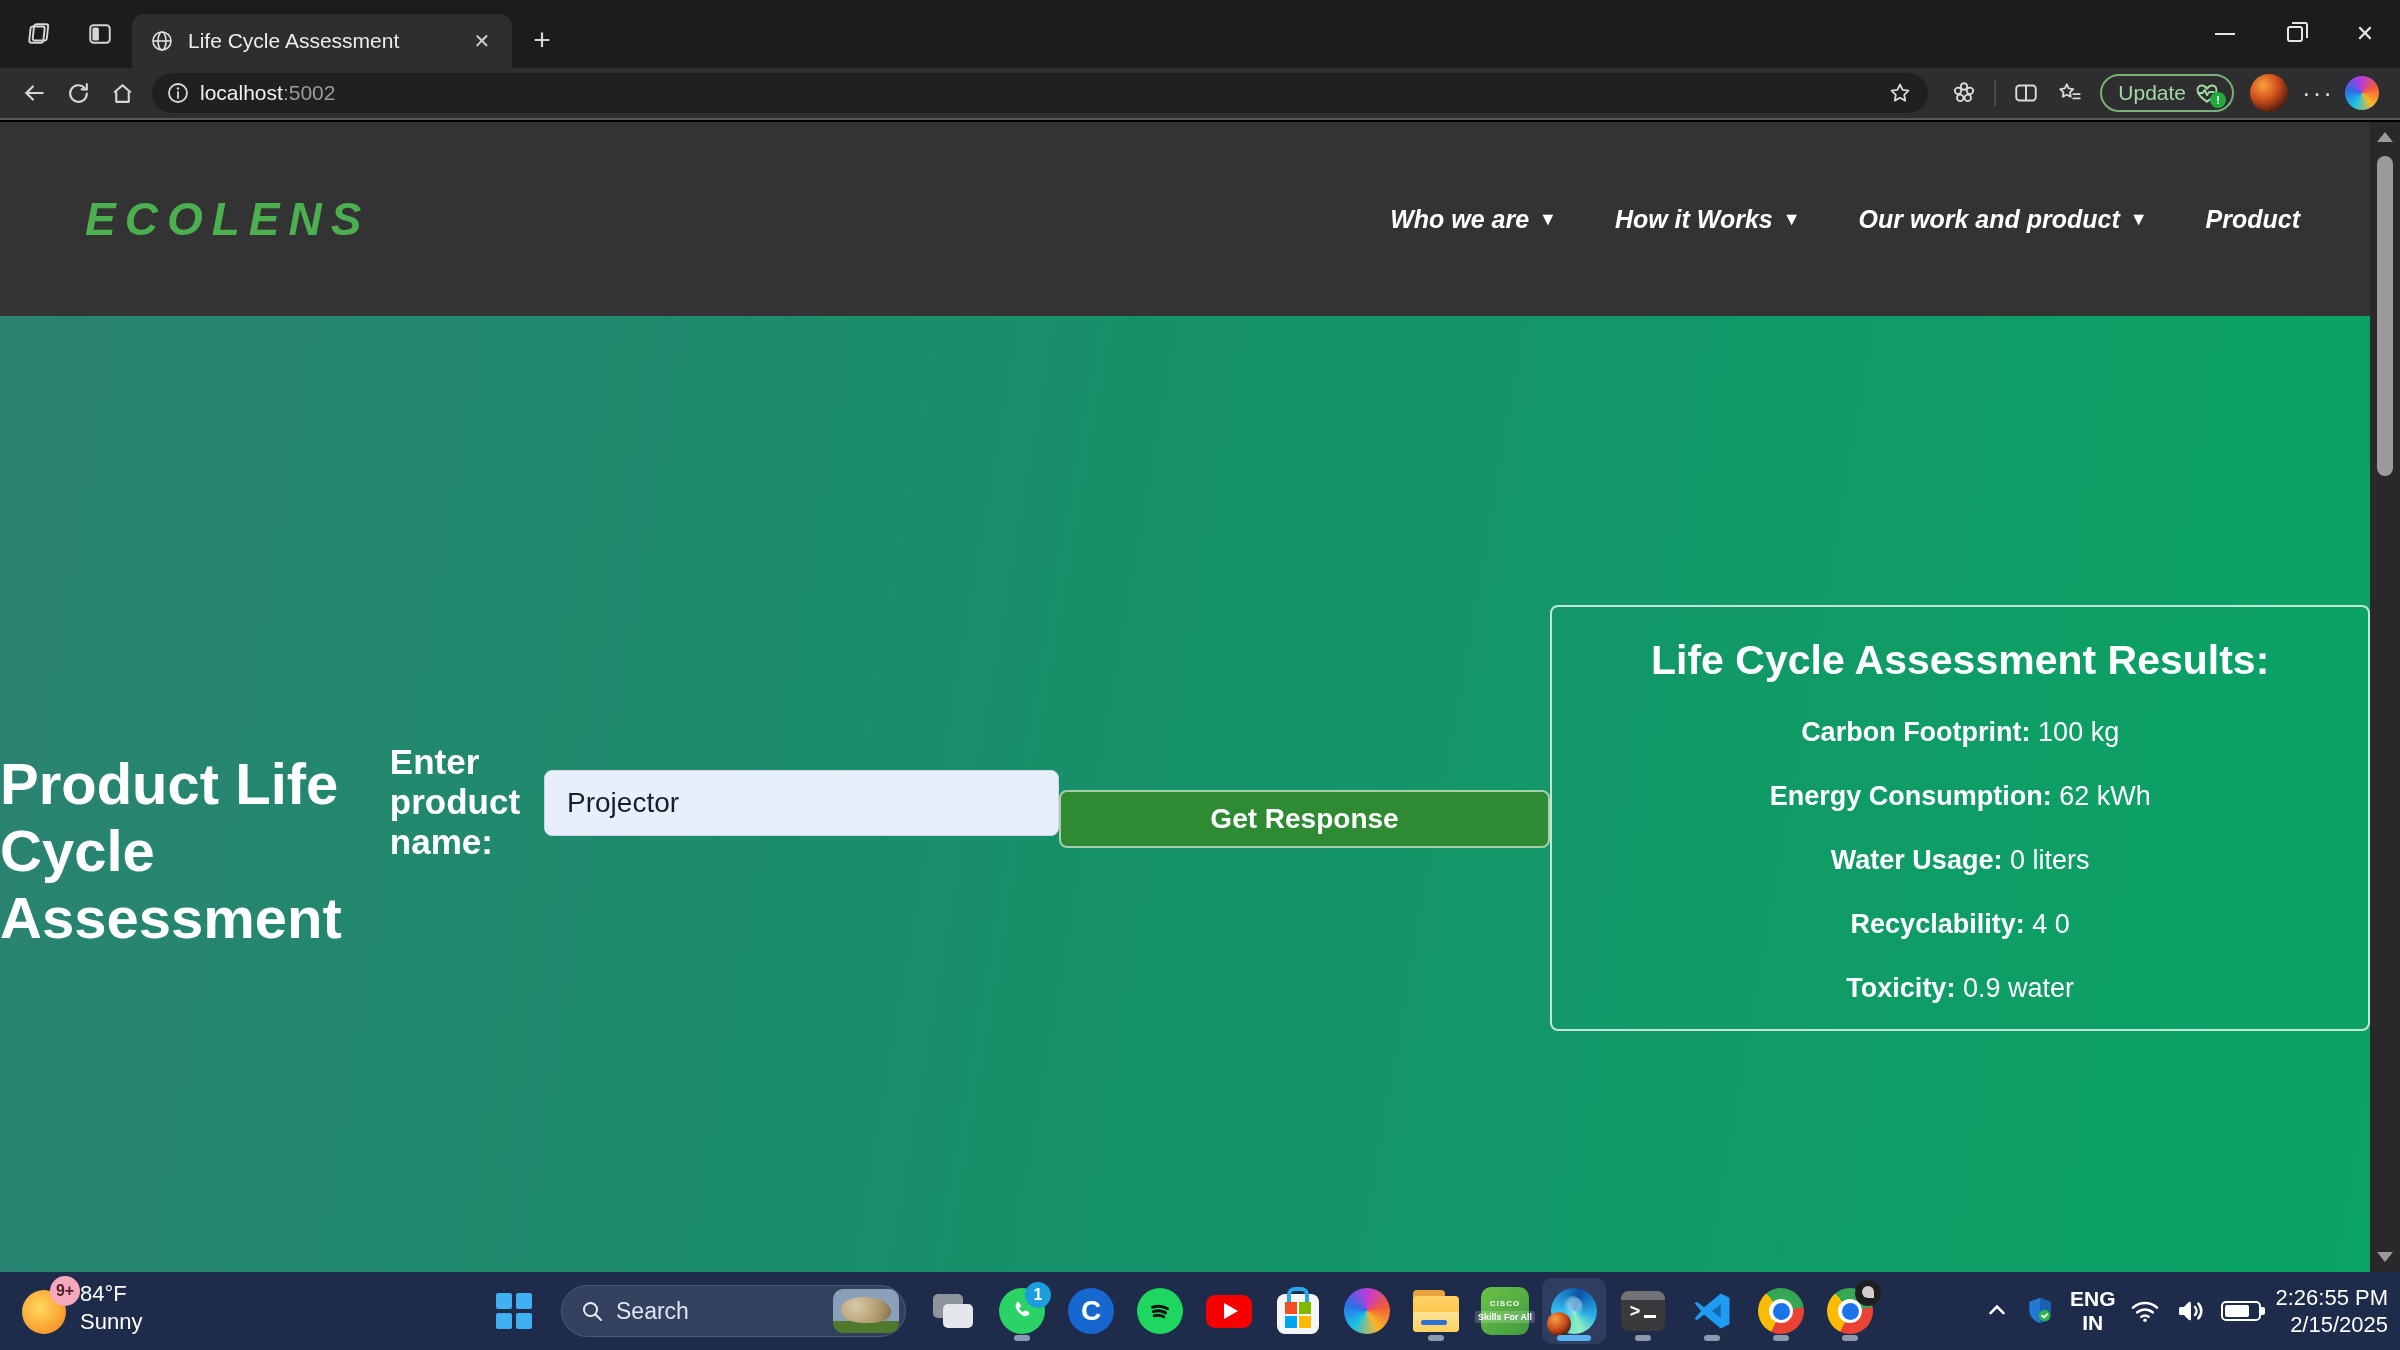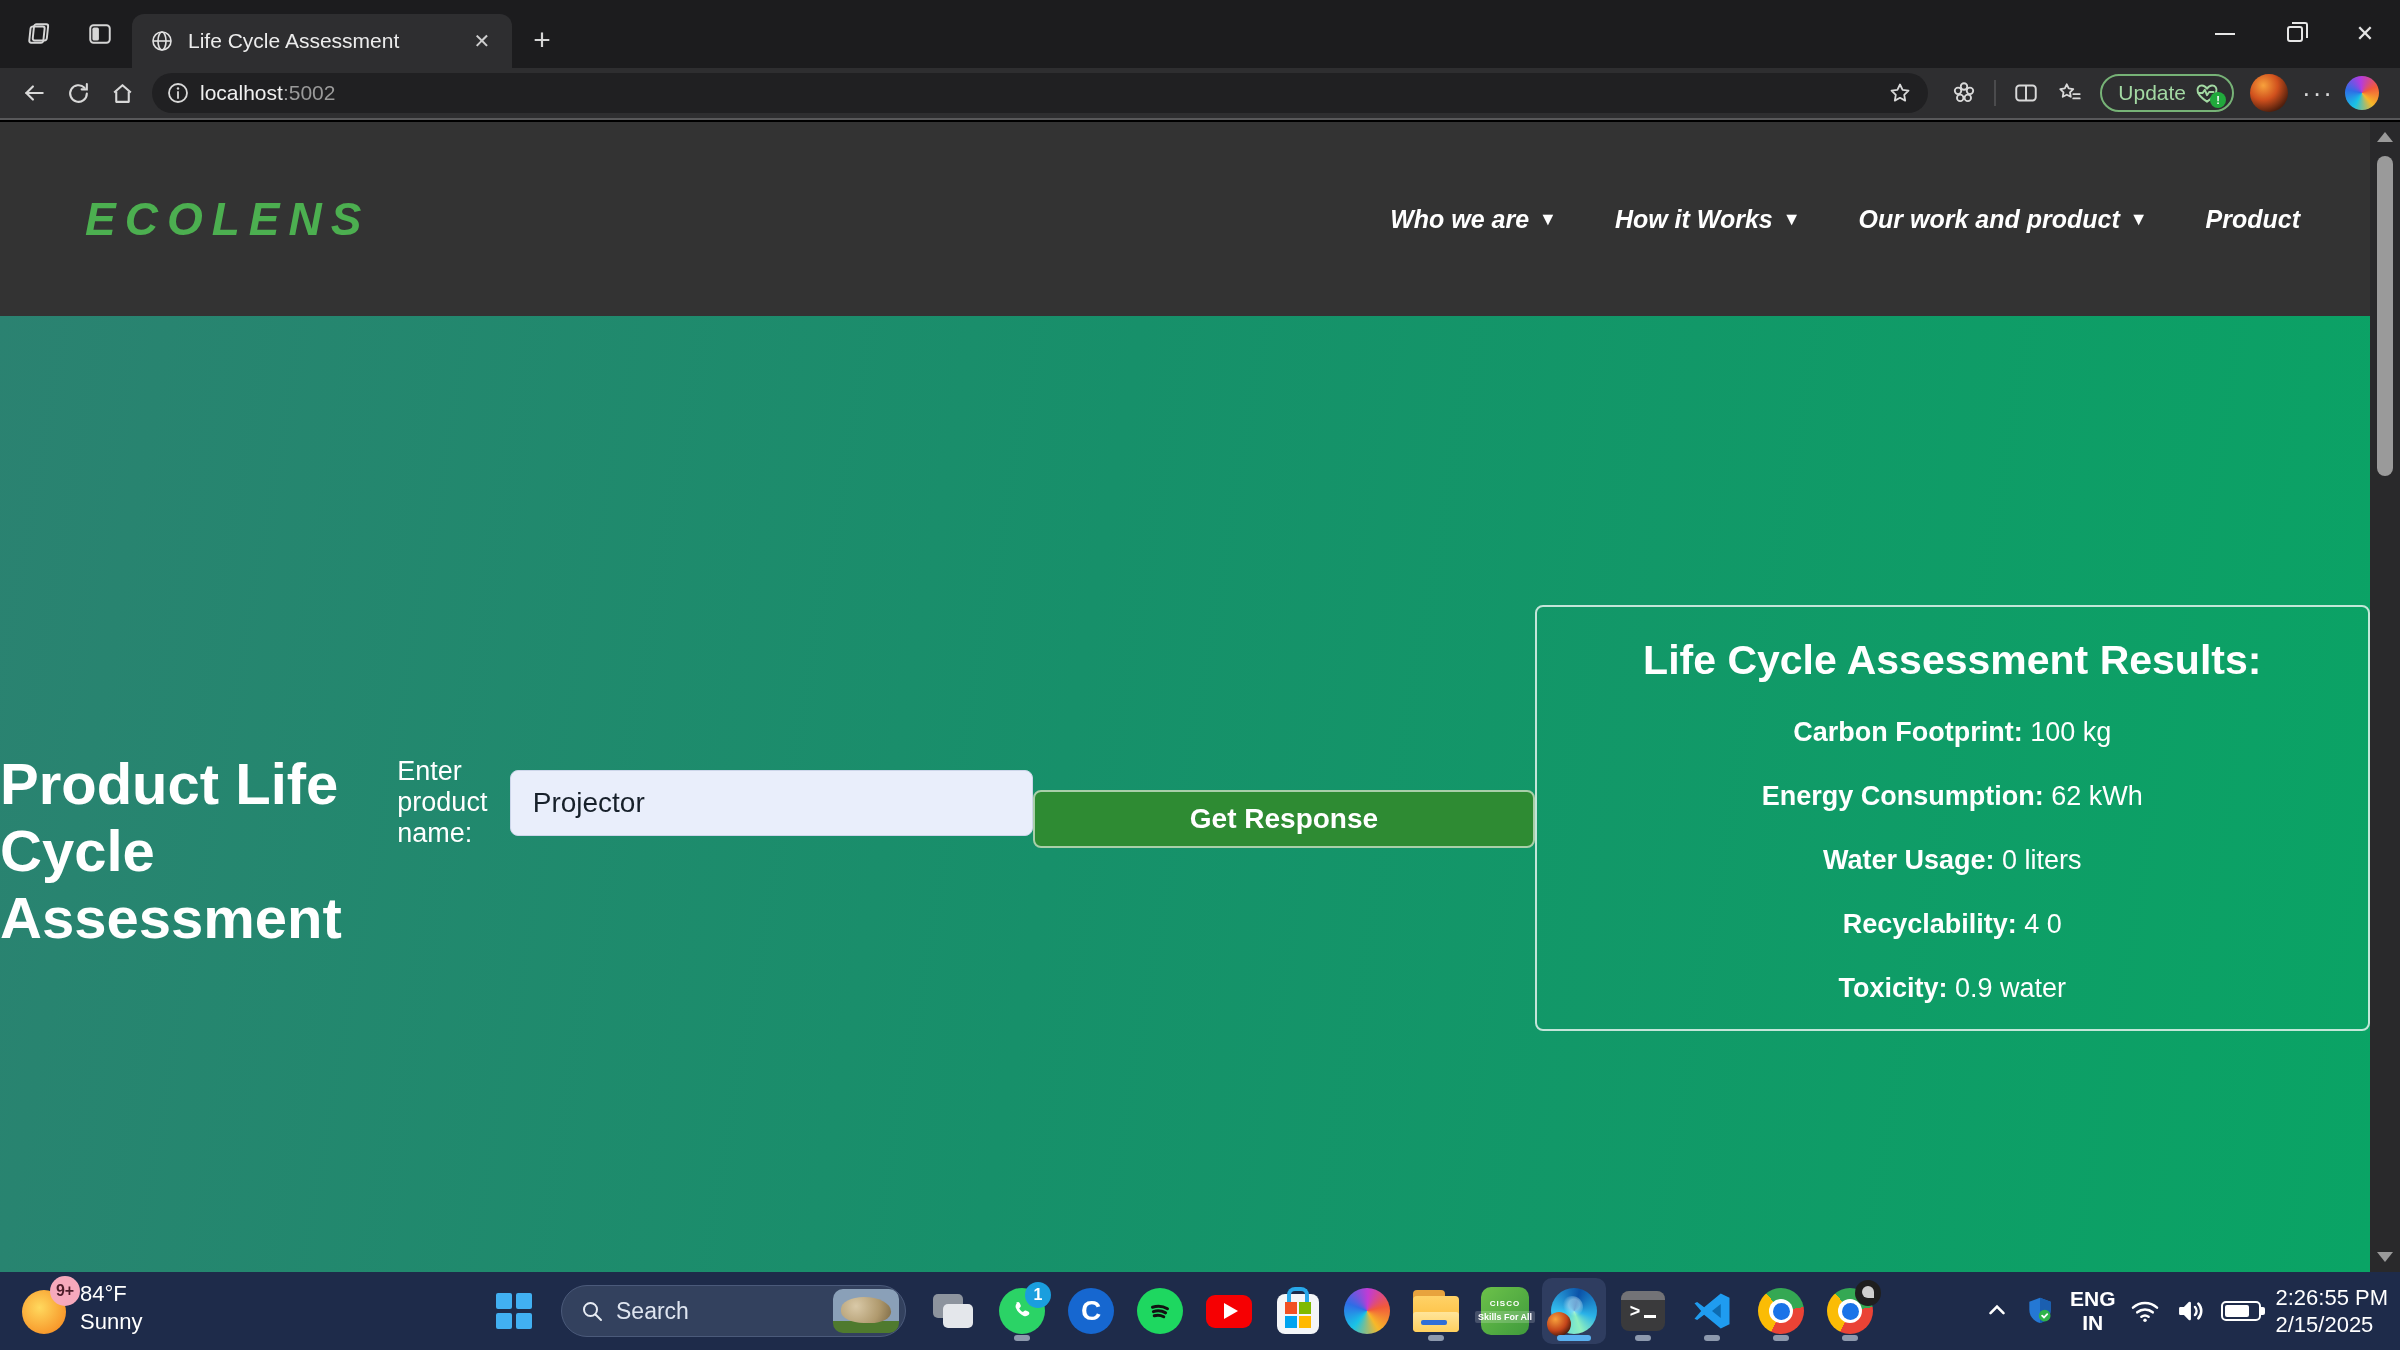--- a/index.html
+++ b/index.html
@@ -67,21 +67,21 @@
   .logo { font-size:46px; font-weight:800; letter-spacing:9px; color:#4caf50; }
   .nav { margin-left:auto; display:flex; align-items:center; gap:58px; }
   .nav-item { font-size:25px; font-weight:600; color:#fff; display:flex; align-items:center; gap:10px; white-space:nowrap; }
   .nav-caret { font-size:18px; }
 
   .hero {
     height:956px; display:flex; flex-direction:row; align-items:center;
     background:linear-gradient(100deg, #2b8271 0%, #17906a 45%, #0aa465 100%);
   }
   .hero-title { margin-top:112px; font-size:58px; font-weight:700; color:#fff; letter-spacing:0; }
-  .hero-label { margin-top:16px; font-size:27px; font-weight:400; color:#fff; }
+  .hero-label { margin-top:16px; font-size:35px; font-weight:700; color:#fff; }
   .product-input {
     margin-top:18px; width:1086px; height:66px; background:#e9eefb; border:1px solid #cdd6ea;
     border-radius:8px; font-size:28px; font-family:"Liberation Sans", sans-serif; color:#17202a; padding:0 22px; outline:none;
   }
   .get-btn {
     margin-top:50px; width:1086px; height:58px; background:#2e8b33; border:2px solid #a9cfa9;
     border-radius:8px; color:#fff; font-size:28px; font-weight:700; font-family:"Liberation Sans", sans-serif;
   }
   .results {
     margin-top:48px; width:1814px; height:426px; border:2px solid rgba(255,255,255,0.75);
@@ -165,21 +165,21 @@
   .chrome-ic::after { content:""; position:absolute; left:14.5px; top:14.5px; width:17px; height:17px; border-radius:50%; background:#1a73e8; }
   .chrome-badge { position:absolute; right:-8px; top:-8px; width:26px; height:26px; border-radius:50%; background:#1f1f1f; }
   .chrome-badge::before { content:""; position:absolute; left:7px; top:6px; width:12px; height:12px; border-radius:50% 50% 0 50%; background:#cfcfcf; }
 
   .tray { position:absolute; right:12px; top:0; height:78px; display:flex; align-items:center; gap:14px; }
   .tray-ic { display:flex; align-items:center; justify-content:center; }
   .lang-block { display:flex; flex-direction:column; align-items:center; line-height:24px; font-size:21px; font-weight:600; color:#fff; }
   .battery-ic { position:relative; width:40px; height:20px; border:2px solid #fff; border-radius:5px; }
   .battery-ic::after { content:""; position:absolute; right:-6px; top:4px; width:4px; height:8px; background:#fff; border-radius:0 2px 2px 0; }
   .battery-fill { position:absolute; left:2px; top:2px; width:24px; height:12px; background:#fff; border-radius:2px; }
-  .clock-block { display:flex; flex-direction:column; line-height:27px; font-size:22px; color:#fff; }
+  .clock-block { display:flex; flex-direction:column; align-items:flex-end; line-height:27px; font-size:22px; color:#fff; }
 
   svg { display:block; }
 </style>
 </head>
 <body>
 
 <div class="screen">
 
   <div class="tabbar">
     <div class="tabbar-left">

